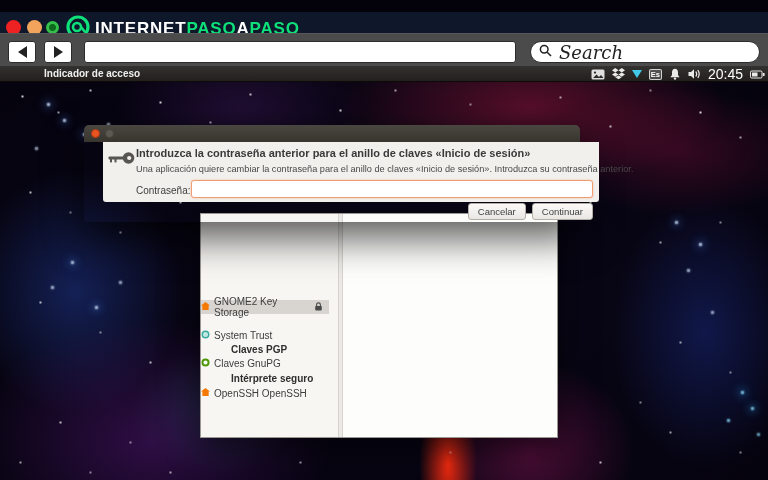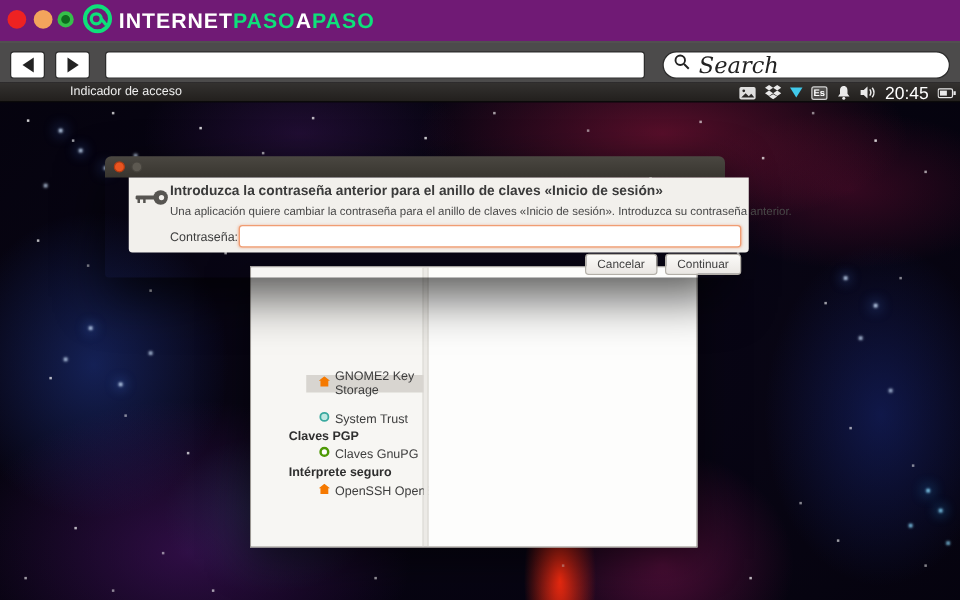--- a/index.html
+++ b/index.html
@@ -1,20 +1,20 @@
 <!DOCTYPE html>
 <html><head>
 <meta charset="utf-8">
 <style>
   html,body{margin:0;padding:0;background:#222;}
   #stage{position:relative;width:768px;height:480px;overflow:hidden;
          font-family:"Liberation Sans","DejaVu Sans",sans-serif;background:#030109;}
 
   
-  .chrome-top{position:absolute;left:0;top:0;width:768px;height:33px;background:#701a75;}
+  .chrome-top{position:absolute;left:0;top:12px;width:768px;height:33px;background:#0f172a;}
   .dot{position:absolute;border-radius:50%;}
   .dot-red{left:6px;top:8px;width:15px;height:15px;background:#ee2222;}
   .dot-orange{left:27px;top:8px;width:15px;height:15px;background:#f3a45c;}
   .dot-green{left:46px;top:9px;width:13px;height:13px;
              background:radial-gradient(circle,#0e6b1e 0 34%,#35c04a 42% 100%);}
   .logo-wrap{position:absolute;left:66px;top:4px;height:26px;display:flex;align-items:center;gap:5px;}
   .logo-text{font-size:17px;font-weight:bold;letter-spacing:.8px;color:#fff;white-space:nowrap;}
   .logo-text .g{color:#0ee07a;}
 
   .chrome-nav{position:absolute;left:0;top:33px;width:768px;height:33px;background:#4c4b4b;
@@ -29,21 +29,21 @@
             border-radius:3px;box-sizing:border-box;font-size:11px;padding:0 6px;outline:none;}
   .search-box{position:absolute;left:530px;top:7px;width:230px;height:22px;background:#fff;border:1px solid #2c2c2c;
               border-radius:11px;box-sizing:border-box;display:flex;align-items:center;padding:0 8px;gap:5px;}
   .search-input{border:none;outline:none;flex:1;font-family:"DejaVu Serif",serif;font-style:italic;
                 font-size:18px;color:#222;background:transparent;}
   .search-input::placeholder{color:#222;opacity:1;}
 
   
   .panel{position:absolute;left:0;top:66px;width:768px;height:16px;
          background:linear-gradient(#343230,#221f1d);border-bottom:1px solid #0c0b0a;box-sizing:border-box;}
-  .panel-title{position:absolute;left:20px;top:0;line-height:15px;font-size:10px;font-weight:normal;color:#eee;padding-left:36px;}
+  .panel-title{position:absolute;left:8px;top:0;line-height:15px;font-size:10px;font-weight:bold;color:#eee;padding-left:36px;}
   .tray{position:absolute;right:3px;top:0;height:16px;display:flex;align-items:center;gap:7px;}
   .tray svg{display:block;}
   .tri-down{width:0;height:0;border-left:5px solid transparent;border-right:5px solid transparent;border-top:8px solid #41c9ea;}
   .kb-box{width:13px;height:11px;border:1px solid rgba(255,255,255,.75);border-radius:2px;
           background:rgba(255,255,255,.18);color:#fff;font-size:7.5px;font-weight:bold;
           display:flex;align-items:center;justify-content:center;box-sizing:border-box;}
   .clock{font-size:14px;color:#fff;}
 
   
   .desktop{position:absolute;left:0;top:82px;width:768px;height:398px;overflow:hidden;
@@ -99,21 +99,21 @@
       752px 326px 9px 3px rgba(40,170,255,.4),  758px 352px 2px 1px rgba(140,220,255,.8);}
 
   
   .keys-window{position:absolute;left:200px;top:131px;width:358px;height:225px;background:#fff;
                border:1px solid #9b9792;box-sizing:border-box;box-shadow:0 10px 30px rgba(0,0,0,.55);}
   .kw-sidebar{position:absolute;left:0;top:0;width:138px;height:100%;background:#f7f6f3;
               border-right:1px solid #d6d3ce;box-sizing:border-box;}
   .kw-split{position:absolute;left:138px;top:0;width:4px;height:100%;background:#eceae6;border-right:1px solid #d6d3ce;box-sizing:border-box;}
   .kw-pane{position:absolute;left:142px;top:0;right:0;height:100%;background:#fdfdfc;}
   .sb-row{position:absolute;left:0;width:128px;height:14px;display:flex;align-items:center;gap:4px;
-          padding-left:10px;box-sizing:border-box;font-size:10px;color:#3d3d3d;cursor:pointer;margin-left:44px;}
+          box-sizing:border-box;font-size:10px;color:#3d3d3d;cursor:pointer;}
   .sb-row.selected{background:#d8d5d0;}
   .sb-header{position:absolute;left:0;width:138px;height:14px;display:flex;align-items:center;
              padding-left:4px;box-sizing:border-box;font-size:10px;font-weight:bold;color:#2e2e2e;margin-left:26px;}
   .sb-row .spacer{flex:1;}
 
   
   .dialog{position:absolute;left:84px;top:43px;width:496px;height:97px;border-radius:5px 5px 3px 3px;
           box-shadow:0 16px 38px rgba(0,0,0,.65);}
   .dlg-titlebar{position:absolute;left:0;top:0;width:100%;height:17px;border-radius:5px 5px 0 0;
                 background:linear-gradient(#4a4741,#38352f);}

